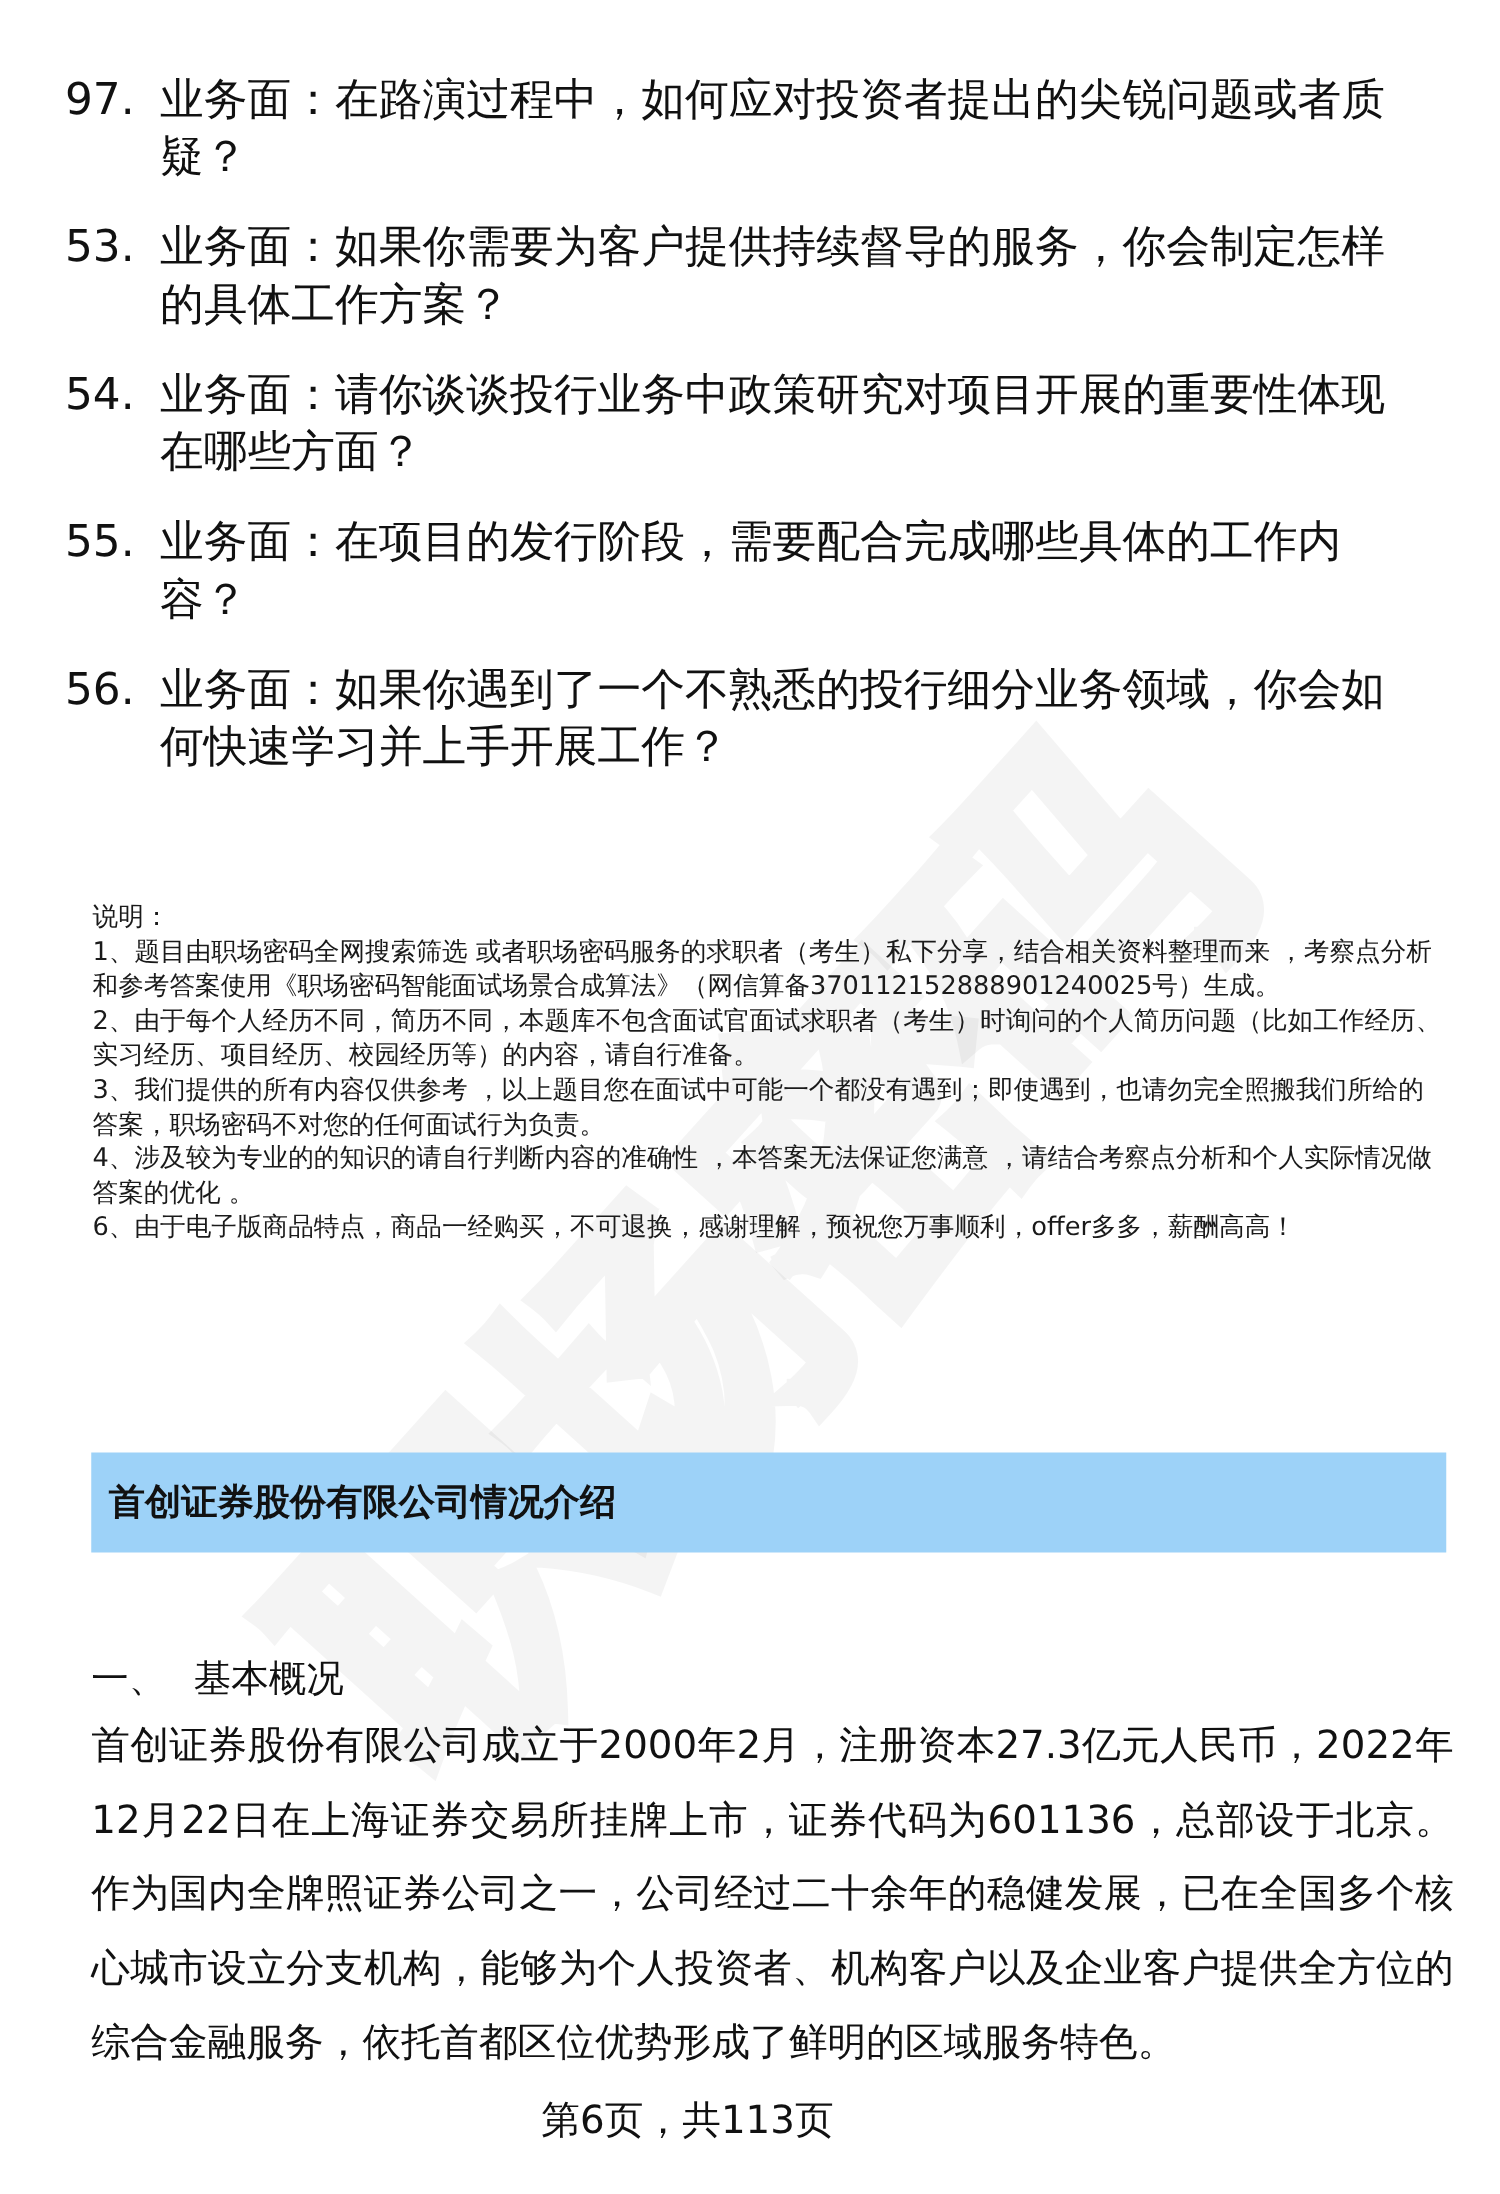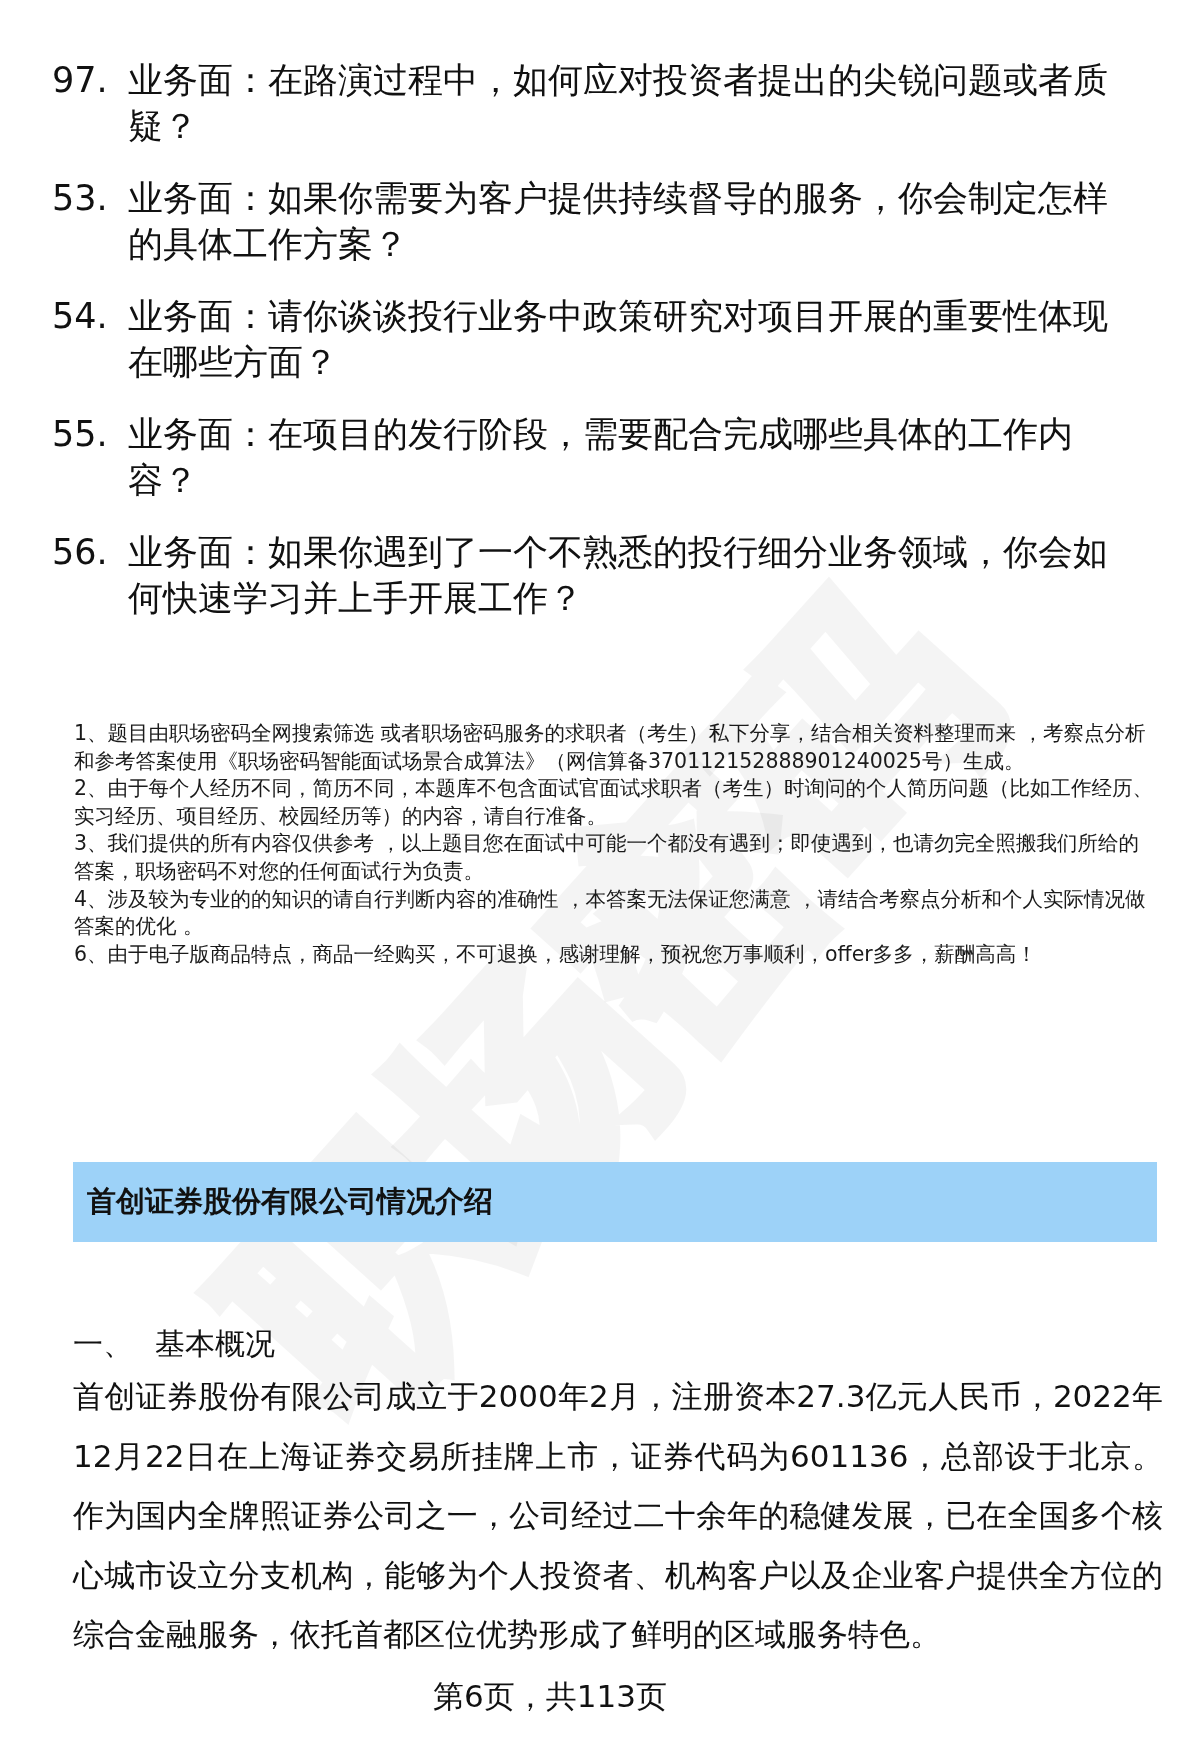--- a/index.html
+++ b/index.html
@@ -116,20 +116,21 @@
   <div class="question" style="top:411px">
     <span class="q-num">55.</span>
     <span class="q-text">业务面：在项目的发行阶段，需要配合完成哪些具体的工作内容？</span>
   </div>
   <div class="question" style="top:529px">
     <span class="q-num">56.</span>
     <span class="q-text">业务面：如果你遇到了一个不熟悉的投行细分业务领域，你会如何快速学习并上手开展工作？</span>
   </div>
 
   <div class="notes">
+    <p>说明：</p>
     <p>1、题目由职场密码全网搜索筛选 或者职场密码服务的求职者（考生）私下分享，结合相关资料整理而来 ，考察点分析和参考答案使用《职场密码智能面试场景合成算法》（网信算备370112152888901240025号）生成。</p>
     <p>2、由于每个人经历不同，简历不同，本题库不包含面试官面试求职者（考生）时询问的个人简历问题（比如工作经历、实习经历、项目经历、校园经历等）的内容，请自行准备。</p>
     <p>3、我们提供的所有内容仅供参考 ，以上题目您在面试中可能一个都没有遇到；即使遇到，也请勿完全照搬我们所给的答案，职场密码不对您的任何面试行为负责。</p>
     <p>4、涉及较为专业的的知识的请自行判断内容的准确性 ，本答案无法保证您满意 ，请结合考察点分析和个人实际情况做答案的优化 。</p>
     <p>6、由于电子版商品特点，商品一经购买，不可退换，感谢理解，预祝您万事顺利，offer多多，薪酬高高！</p>
   </div>
 
   <div class="banner">
     <span class="banner-title">首创证券股份有限公司情况介绍</span>
   </div>

